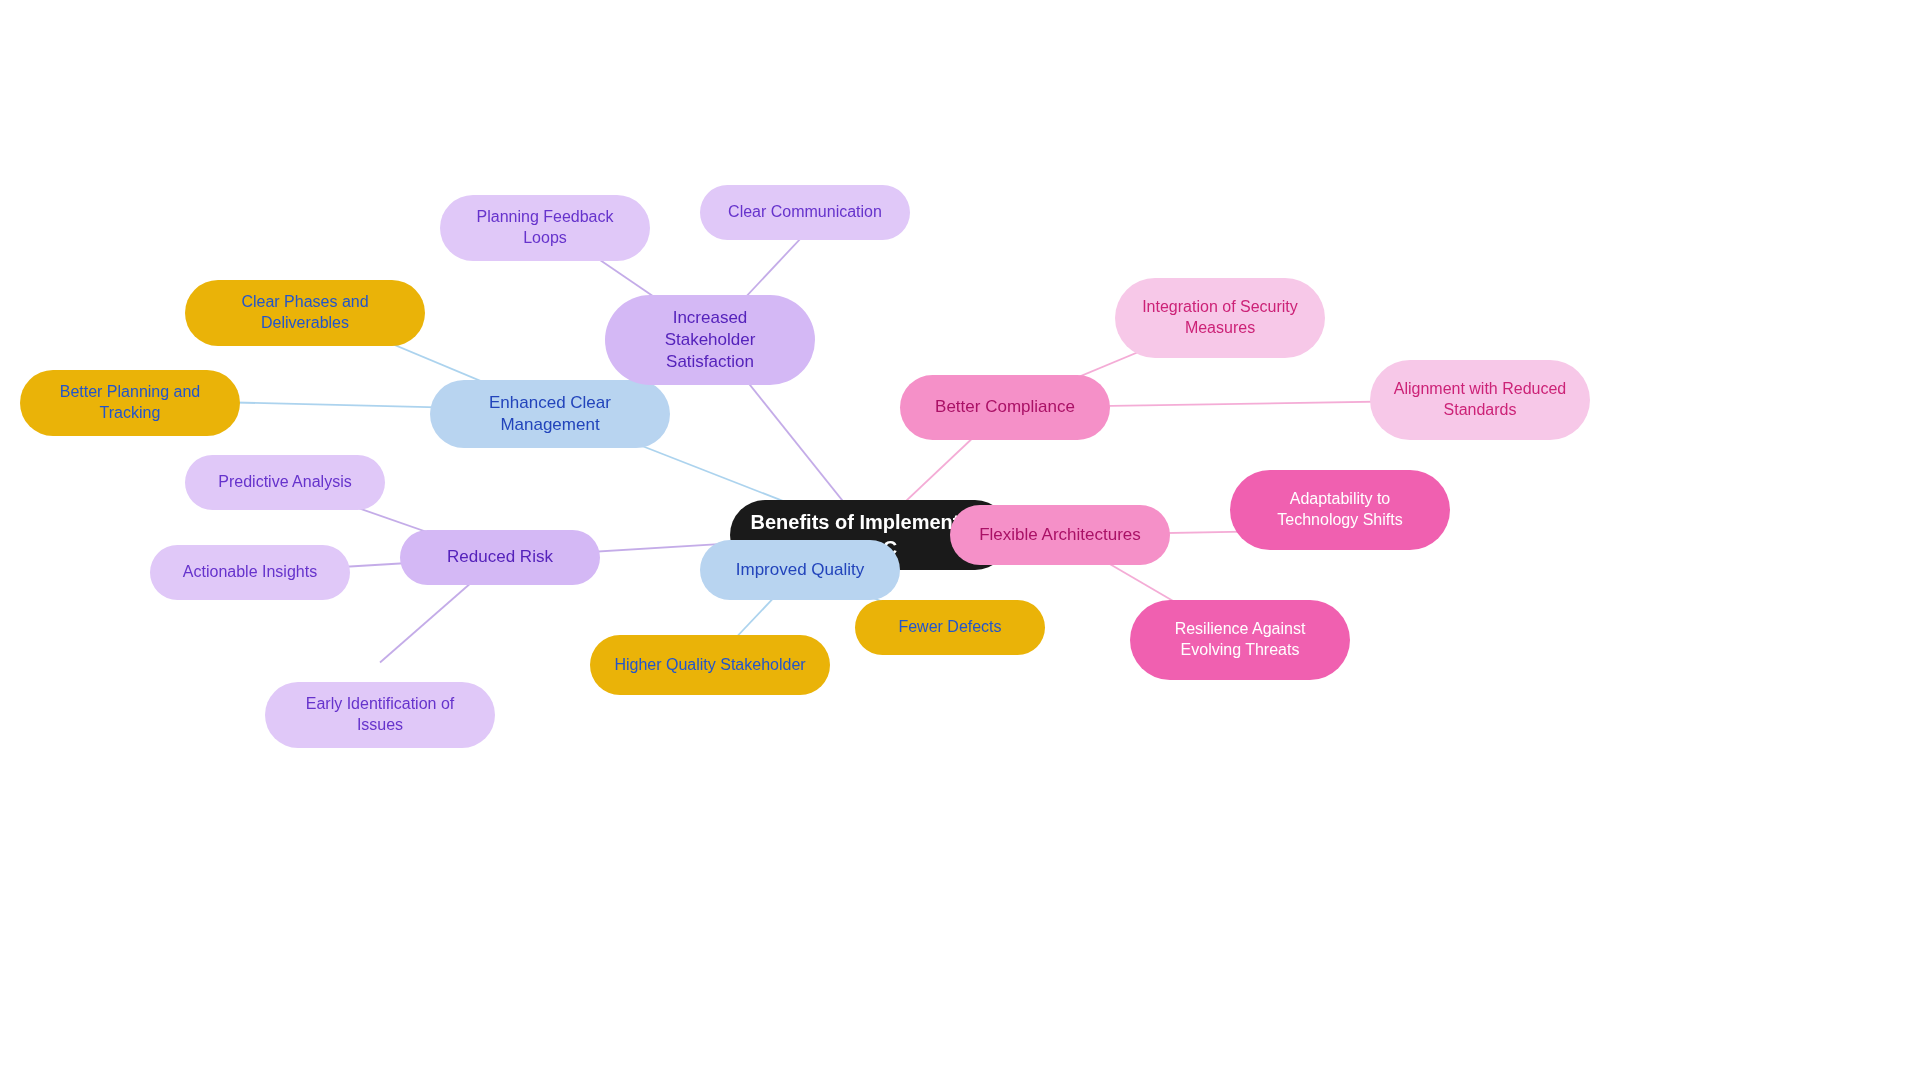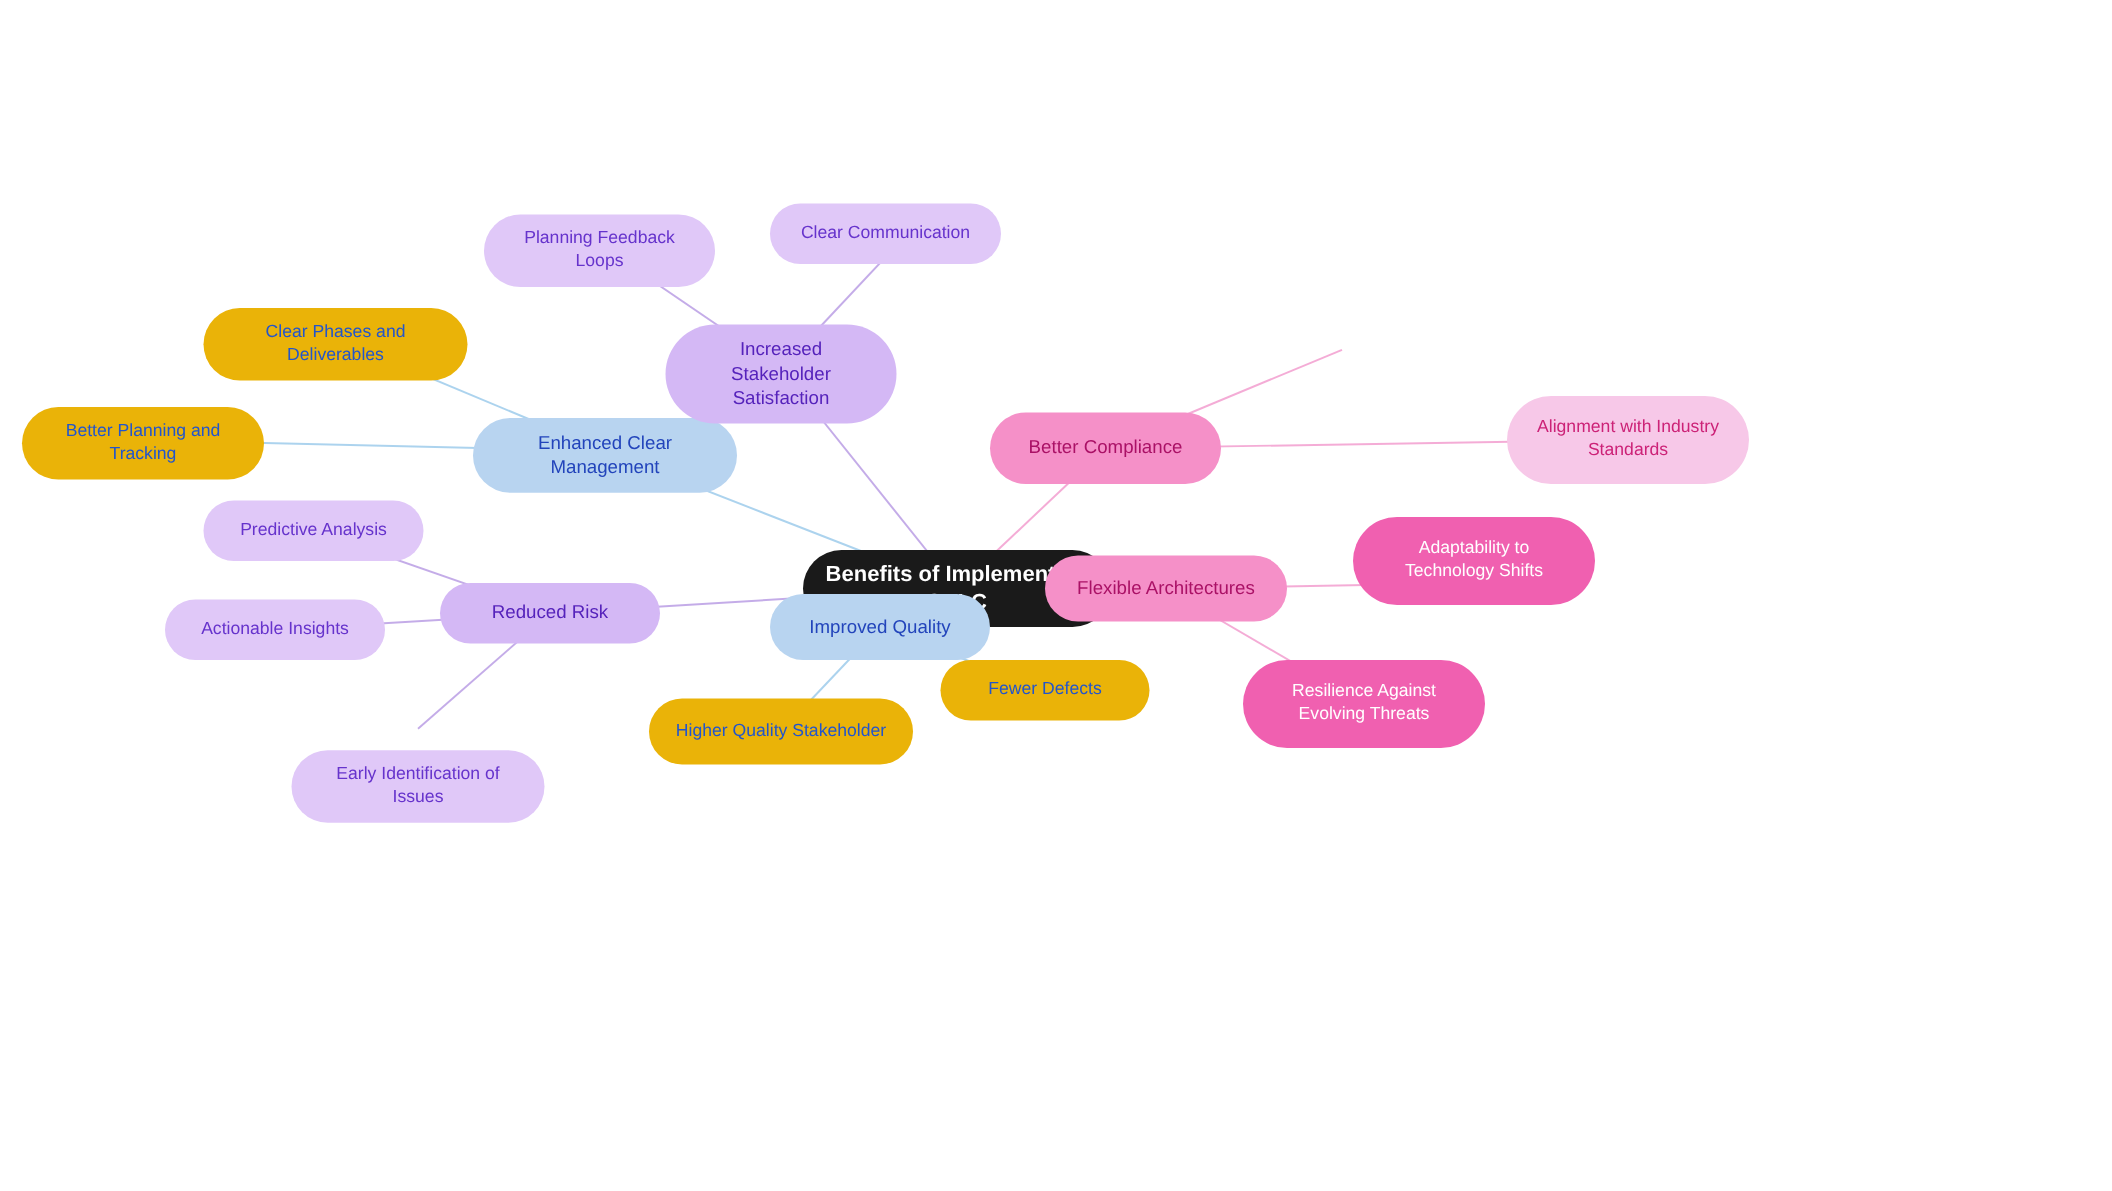--- a/index.html
+++ b/index.html
@@ -114,17 +114,18 @@
     <div class="node node-purple-light" style="left: 185px; top: 455px; width: 200px; min-height: 55px;">Predictive Analysis</div>
     <div class="node node-purple-light" style="left: 150px; top: 545px; width: 200px; min-height: 55px;">Actionable Insights</div>
     <div class="node node-purple-light" style="left: 265px; top: 635px; width: 230px; min-height: 55px; margin-top: 47px;">Early Identification of Issues</div>
     <div class="node node-purple" style="left: 605px; top: 295px; width: 210px; min-height: 80px;">Increased Stakeholder Satisfaction</div>
     <div class="node node-purple-light" style="left: 440px; top: 195px; width: 210px; min-height: 55px;">Planning Feedback Loops</div>
     <div class="node node-purple-light" style="left: 700px; top: 185px; width: 210px; min-height: 55px;">Clear Communication</div>
     <div class="node node-blue-dark" style="left: 700px; top: 540px; width: 200px; min-height: 60px;">Improved Quality</div>
     <div class="node node-blue" style="left: 590px; top: 635px; width: 240px; min-height: 60px;">Higher Quality Stakeholder</div>
     <div class="node node-blue" style="left: 855px; top: 600px; width: 190px; min-height: 55px;">Fewer Defects</div>
     <div class="node node-pink" style="left: 900px; top: 375px; width: 210px; min-height: 65px;">Better Compliance</div>
-    <div class="node node-pink-light" style="left: 1370px; top: 360px; width: 220px; min-height: 80px;">Alignment with Industry Standards</div>
+    <div class="node node-pink-light" style="left: 1115px; top: 278px; width: 210px; min-height: 80px;">Integration of Security Measures</div>
+    <div class="node node-pink-light" style="left: 1370px; top: 360px; width: 220px; min-height: 80px;">Alignment with Reduced Standards</div>
     <div class="node node-pink" style="left: 950px; top: 505px; width: 220px; min-height: 60px;">Flexible Architectures</div>
     <div class="node node-pink-bright" style="left: 1230px; top: 470px; width: 220px; min-height: 80px;">Adaptability to Technology Shifts</div>
     <div class="node node-pink-bright" style="left: 1130px; top: 600px; width: 220px; min-height: 80px;">Resilience Against Evolving Threats</div>
   </div>
 
 </body></html>

